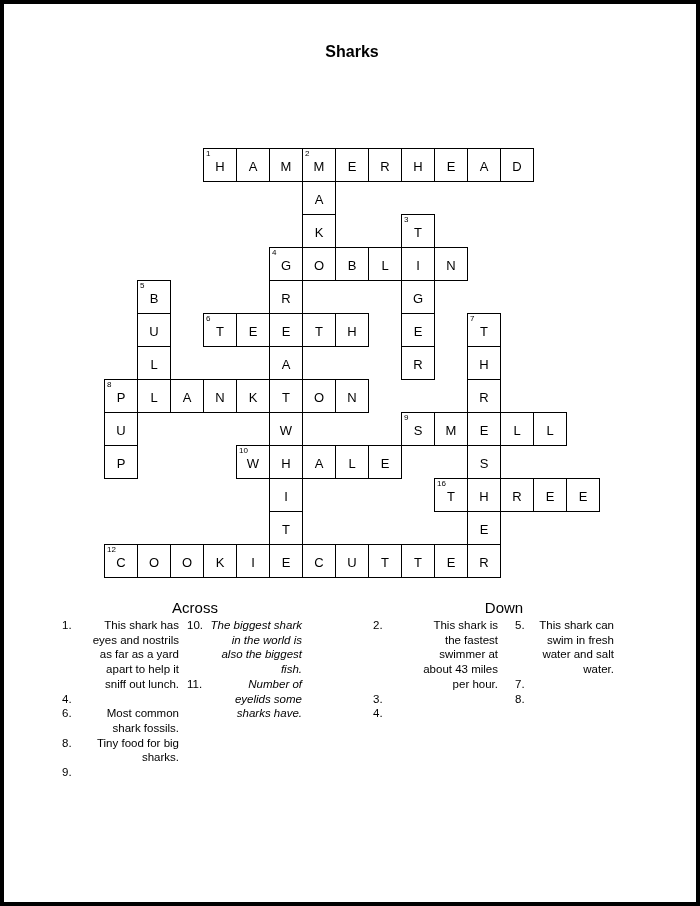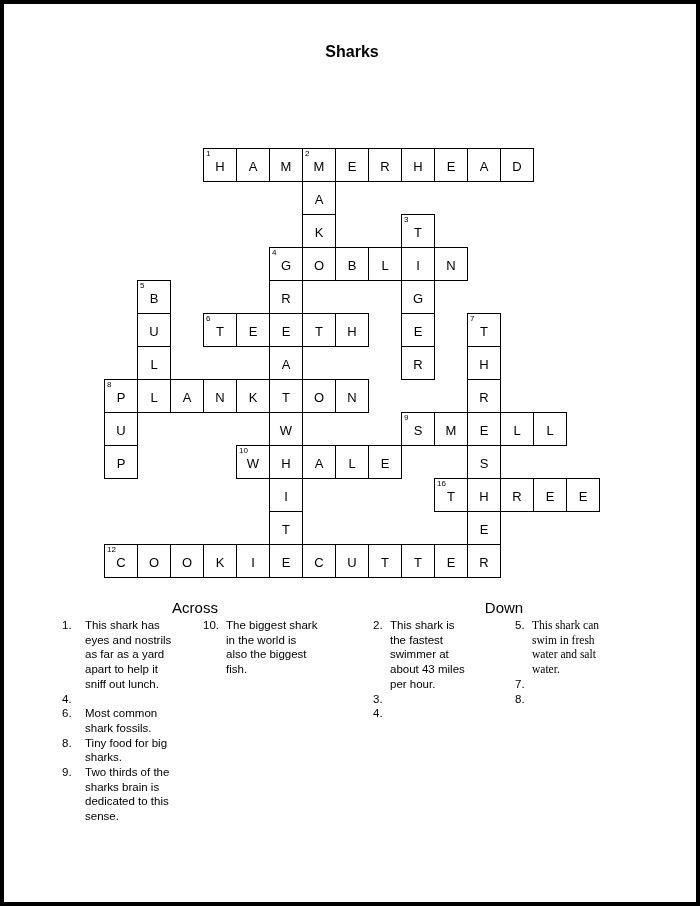--- a/index.html
+++ b/index.html
@@ -63,31 +63,31 @@
   #across-header { left: 191px; }
   #down-header   { left: 500px; }
   .clue-col {
     position: absolute;
     top: 614px;
     font-size: 11.5px;
     line-height: 14.7px;
   }
   .clue { display: flex; }
   .cluenum { flex: 0 0 auto; }
-  .cluetext { flex: 0 0 auto; }
+  .cluetext { flex: 0 0 auto; text-align: right; }
   .across-col .cluenum { width: 23px; }
   .down-col   .cluenum { width: 17px; }
   #across-col1 { left: 58px; }
   #across-col1 .cluetext { width: 94px; }
-  #across-col2 { left: 199px; }
-  #across-col2 .cluetext { width: 92px; }
+  #across-col2 { left: 183px; }
+  #across-col2 .cluetext { width: 92px; font-style: italic; }
   #down-col1 { left: 369px; }
-  #down-col1 .cluetext { width: 80px; }
+  #down-col1 .cluetext { width: 80px; margin-left: 28px; }
   #down-col2 { left: 511px; }
-  #down-col2 .cluetext { width: 82px; font-family: Liberation Serif, serif; }
+  #down-col2 .cluetext { width: 82px; }
 </style>
 </head>
 <body>
 
 <div class="page">
   <div class="title">Sharks</div>
 
   <div class="grid">
       <div class="cell" style="left: 99px; top: 0px;">
         <span class="letter">H</span>
@@ -348,28 +348,31 @@
       <div class="clue">
         <span class="cluenum">6.</span>
         <span class="cluetext">Most common shark fossils.</span>
       </div>
       <div class="clue">
         <span class="cluenum">8.</span>
         <span class="cluetext">Tiny food for big sharks.</span>
       </div>
       <div class="clue">
         <span class="cluenum">9.</span>
-        <span class="cluetext">Two thirds of the sharks brain is dedicated to this sense.</span>
       </div>
     </div>
   <div class="clue-col across-col" id="across-col2">
       <div class="clue">
         <span class="cluenum">10.</span>
         <span class="cluetext">The biggest shark in the world is also the biggest fish.</span>
       </div>
+      <div class="clue">
+        <span class="cluenum">11.</span>
+        <span class="cluetext">Number of eyelids some sharks have.</span>
+      </div>
     </div>
   <div class="clue-col down-col" id="down-col1">
       <div class="clue">
         <span class="cluenum">2.</span>
         <span class="cluetext">This shark is the fastest swimmer at about 43 miles per hour.</span>
       </div>
       <div class="clue">
         <span class="cluenum">3.</span>
       </div>
       <div class="clue">

